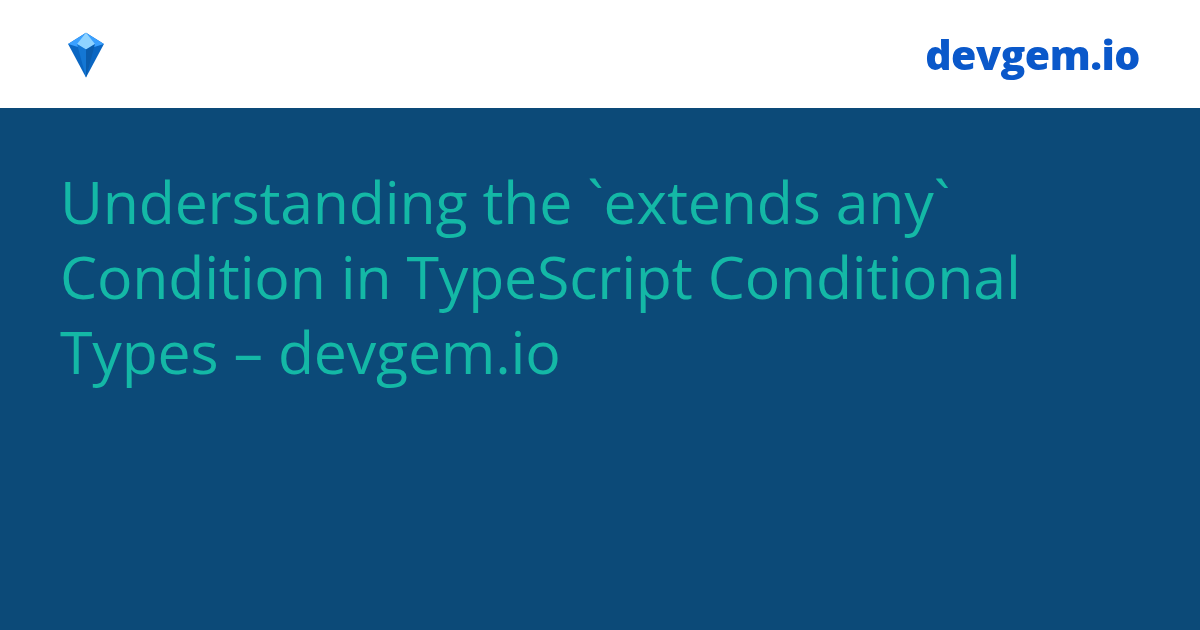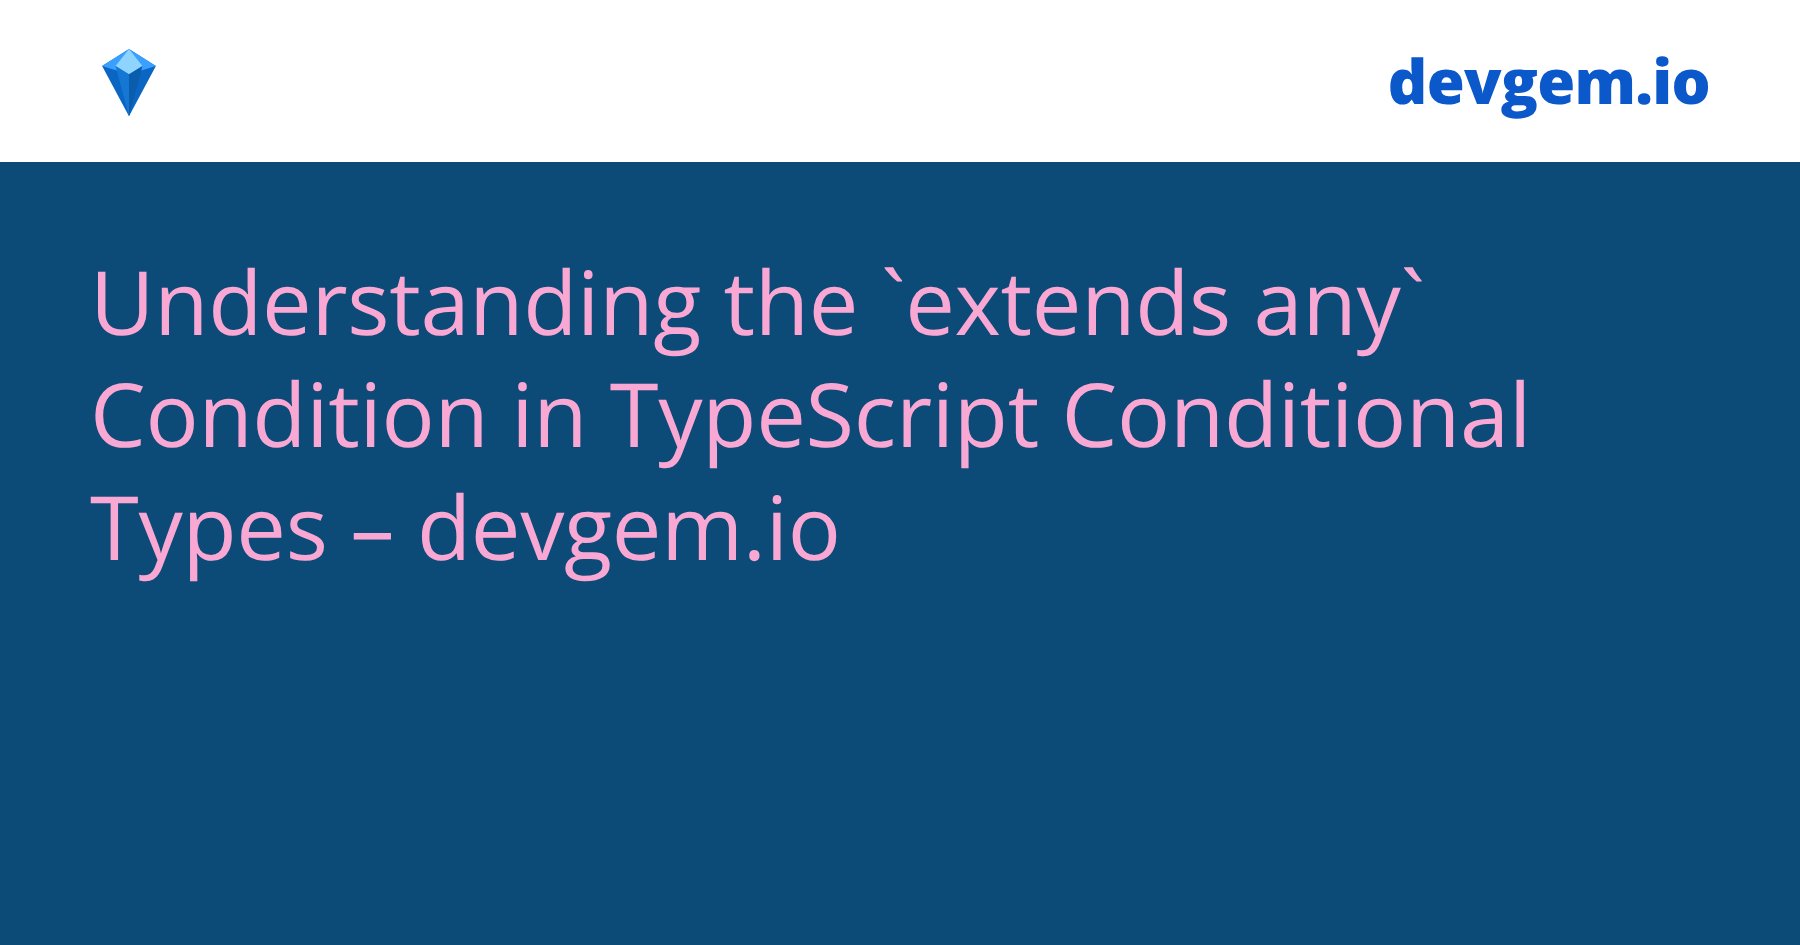--- a/index.html
+++ b/index.html
@@ -21,21 +21,21 @@
     letter-spacing: -0.5px;
   }
   .hero {
     flex: 1;
     background: #0c4a78;
     padding: 56px 60px 0 60px;
     display: flex;
     align-items: flex-start;
   }
   .title {
-    color: #f9a8d4;
+    color: #14b8a6;
     font-size: 59px;
     font-weight: 400;
     line-height: 1.27;
     letter-spacing: -0.2px;
     max-width: 980px;
   }
 </style>
 </head>
 <body>
 

